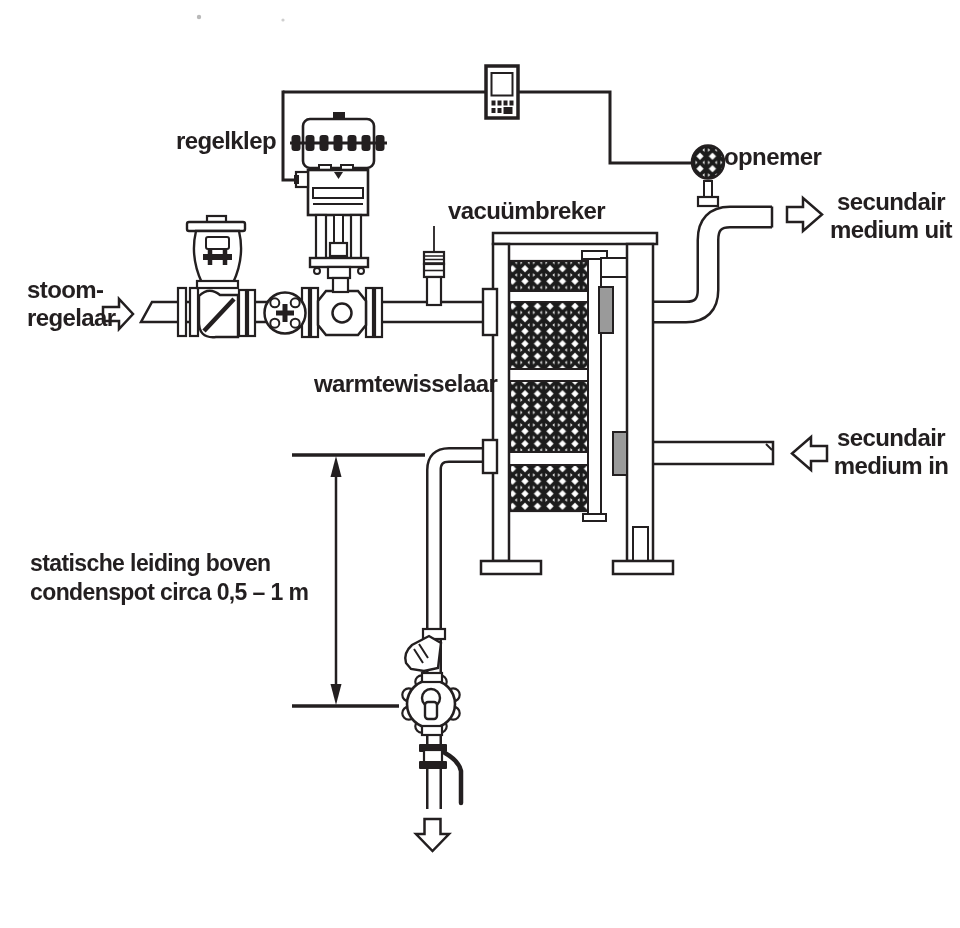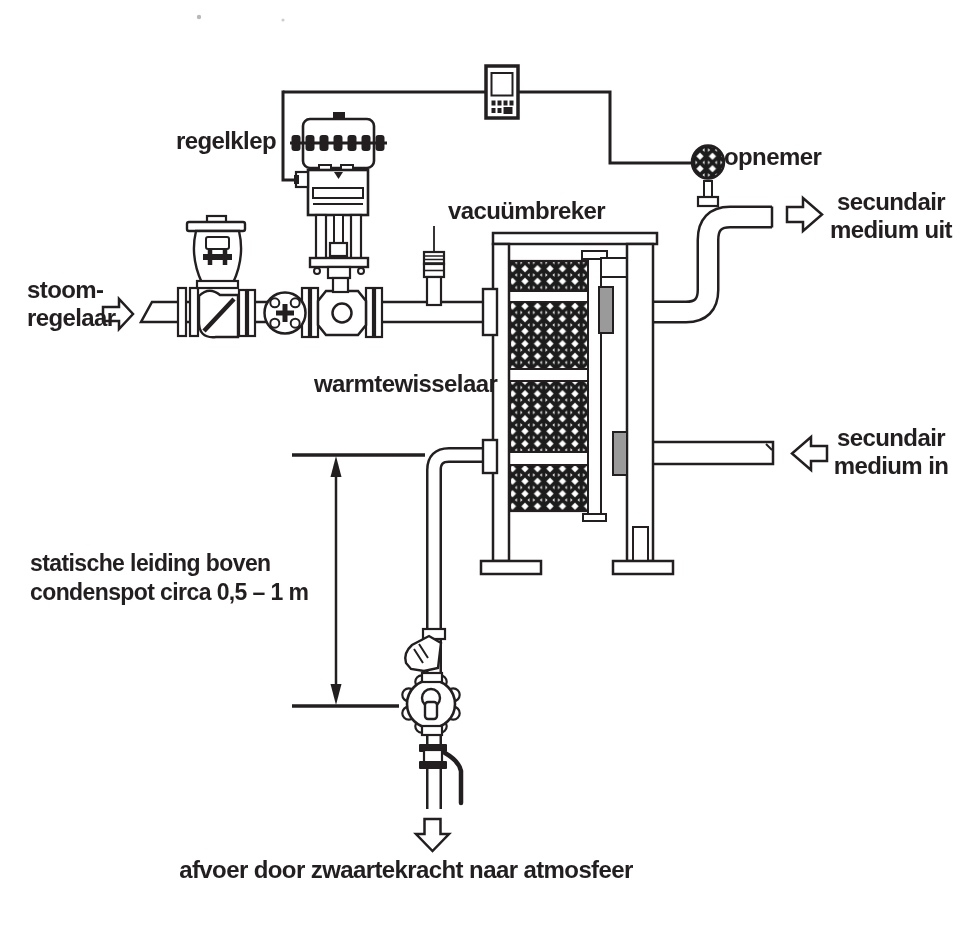--- a/index.html
+++ b/index.html
@@ -230,15 +230,14 @@
 
 <div class="lbl" style="left:314px;top:370px;width:200px;">warmtewisselaar</div>
 
 <div class="lbl" style="left:824px;top:424px;width:134px;text-align:center;">secundair
 medium in</div>
 
 <div class="lbl small" style="left:30px;top:549px;width:320px;text-align:left;">statische leiding boven
 condenspot circa 0,5 – 1 m</div>
 
 
-<div class="lbl" style="left:106px;top:856px;width:600px;text-align:center;">afvoer door zwaartekracht naar atmosfeer</div>
 
 </div>
 
 </body></html>

